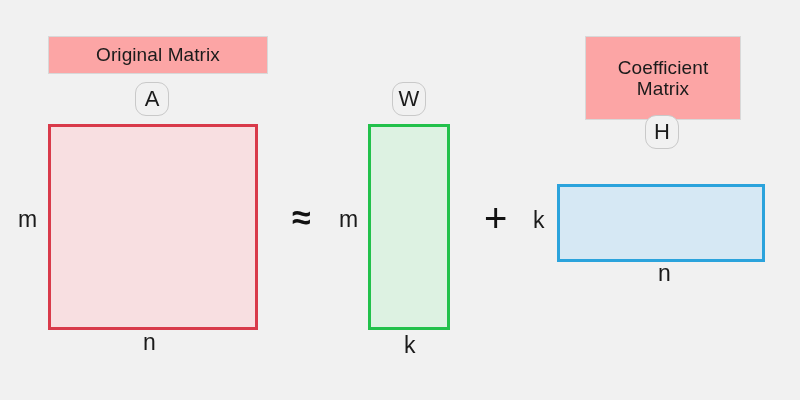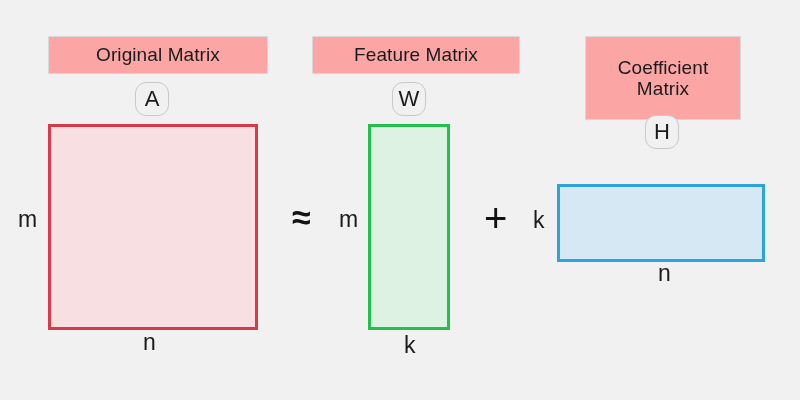--- a/index.html
+++ b/index.html
@@ -109,21 +109,20 @@
   #operator-approx { left: 292px; top: 200px; font-size: 34px; }
   #operator-plus   { left: 484px; top: 198px; font-size: 40px; font-weight: 500; }
 </style>
 </head>
 <body>
 
 <div id="stage" style="background: rgb(241, 241, 241);">
 
   <div class="caption-box" id="caption-original">Original Matrix</div>
 
-  <div class="caption-box" id="caption-feature">Feature Matrix</div>
 
   <div class="caption-box" id="caption-coefficient">Coefficient
 Matrix</div>
 
   <div class="badge" id="badge-a">A</div>
 
   <div class="badge" id="badge-w">W</div>
 
   <div class="badge" id="badge-h">H</div>
 

